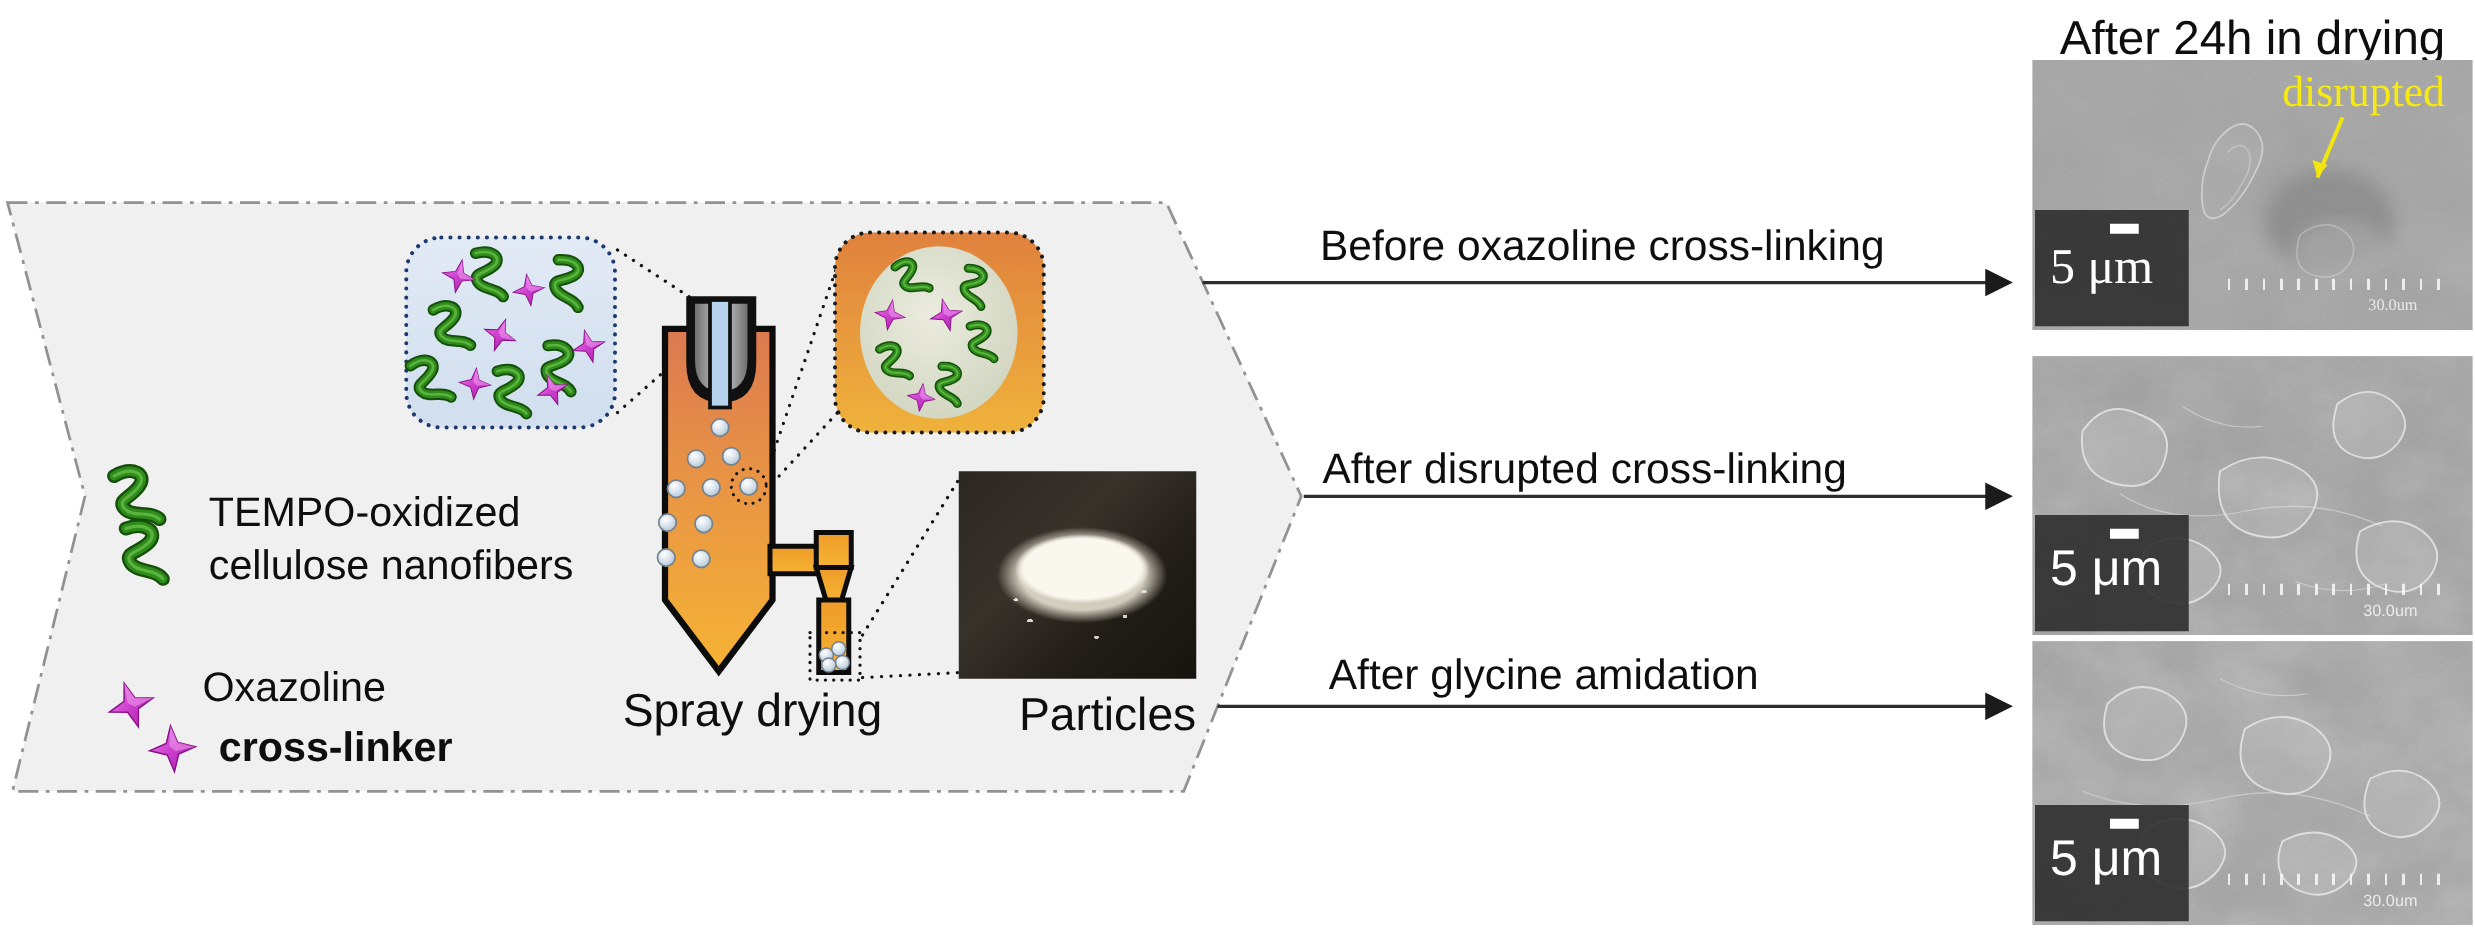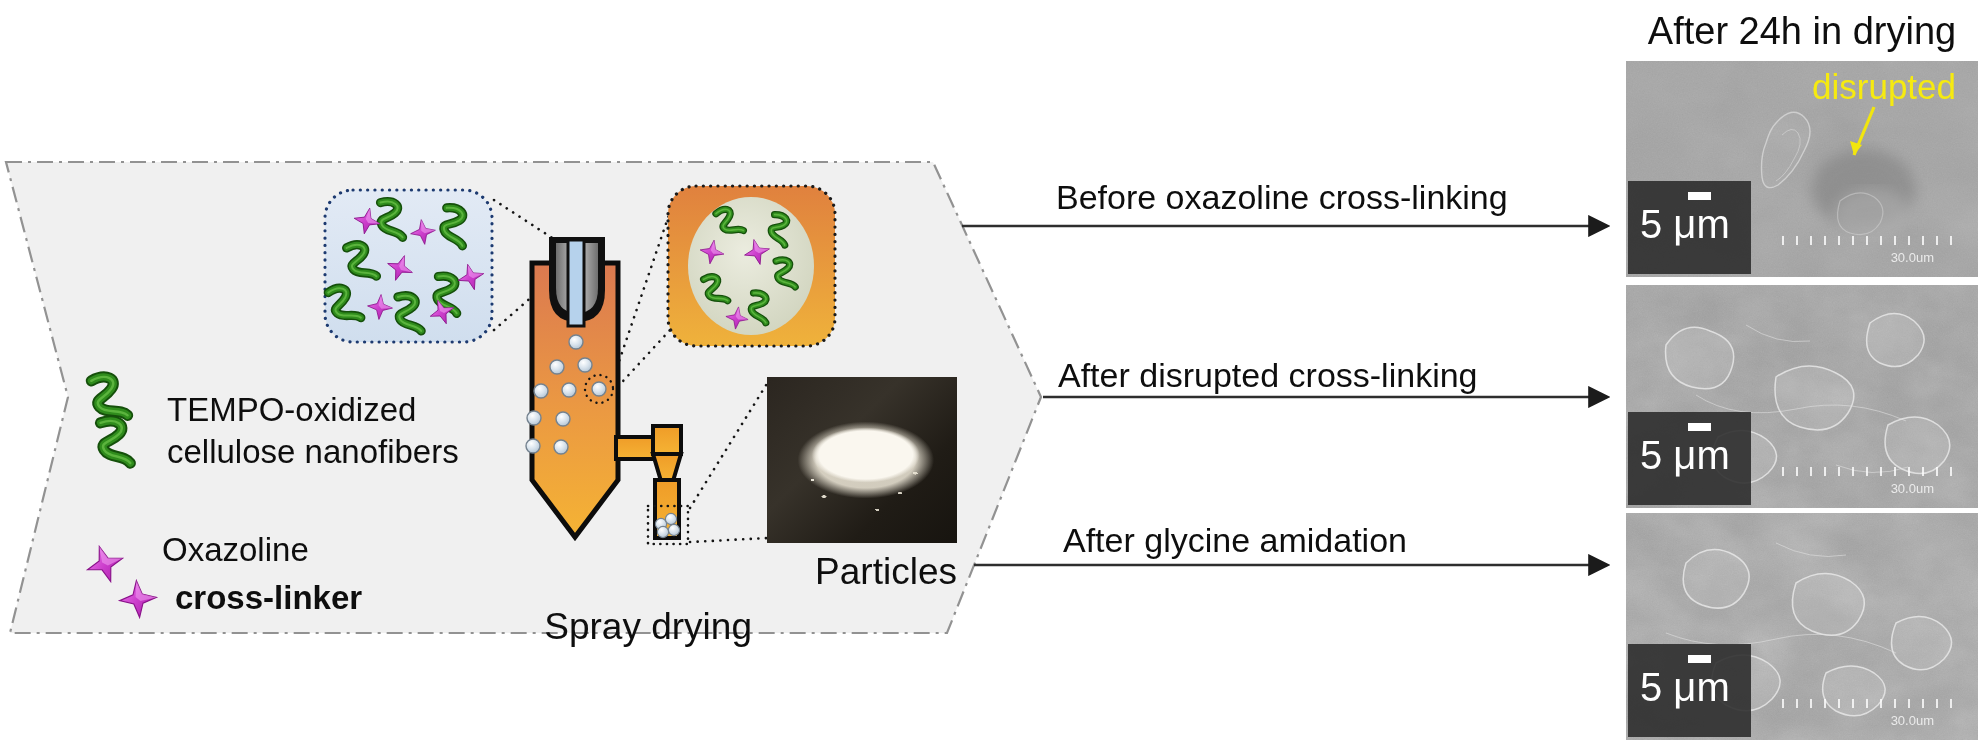--- a/index.html
+++ b/index.html
@@ -6,28 +6,28 @@
   body{width:1980px;height:755px;position:relative;overflow:hidden;
        font-family:"Liberation Sans","DejaVu Sans",sans-serif;color:#0e0e0e;}
   .abs{position:absolute;}
   .txt{position:absolute;white-space:nowrap;color:#0e0e0e;line-height:1.12;}
   .legend-line{font-size:33px;}
   .cond-label{font-size:34px;}
   #tempo-l1{left:167px;top:392px;}
   #tempo-l2{left:167px;top:434px;}
   #oxa-l1{left:162px;top:532px;}
   #oxa-l2{left:175px;top:580px;font-weight:bold;}
-  #spray-label{left:452px;top:606px;width:300px;text-align:right;font-size:37px;}
+  #spray-label{left:452px;top:548px;width:300px;text-align:center;font-size:37px;}
   #particles-label{left:757px;top:551px;width:200px;text-align:right;font-size:37px;}
   #cond1{left:1056px;top:178px;}
   #cond2{left:1058px;top:356px;}
   #cond3{left:1063px;top:521px;}
   #results-header{left:1624px;top:10px;width:356px;text-align:center;font-size:38px;}
   .sem{position:absolute;left:1626px;width:352px;overflow:hidden;background:#a3a3a3;}
-  #sem1{top:61px;height:216px;}
+  #sem1{top:48px;height:216px;font-family:Liberation Serif, serif;}
   #sem2{top:285px;height:223px;}
   #sem3{top:513px;height:227px;}
   .sem svg.tex{position:absolute;left:0;top:0;width:100%;height:100%;}
   .scalebox{position:absolute;left:2px;bottom:3px;width:123px;height:93px;
             background:rgba(44,44,44,0.89);}
   .sbar{position:absolute;left:60px;top:11px;width:23px;height:8px;background:#ffffff;}
   .stext{position:absolute;left:12px;top:21px;font-size:40px;color:#ffffff;white-space:nowrap;}
   .ruler{position:absolute;right:26px;bottom:32px;width:170px;height:9px;opacity:.8;
          background:repeating-linear-gradient(90deg,#ffffff 0 2px,rgba(0,0,0,0) 2px 14px);}
   .rlabel{position:absolute;right:44px;bottom:12px;font-size:13px;color:#f2f2f2;opacity:.9;}

